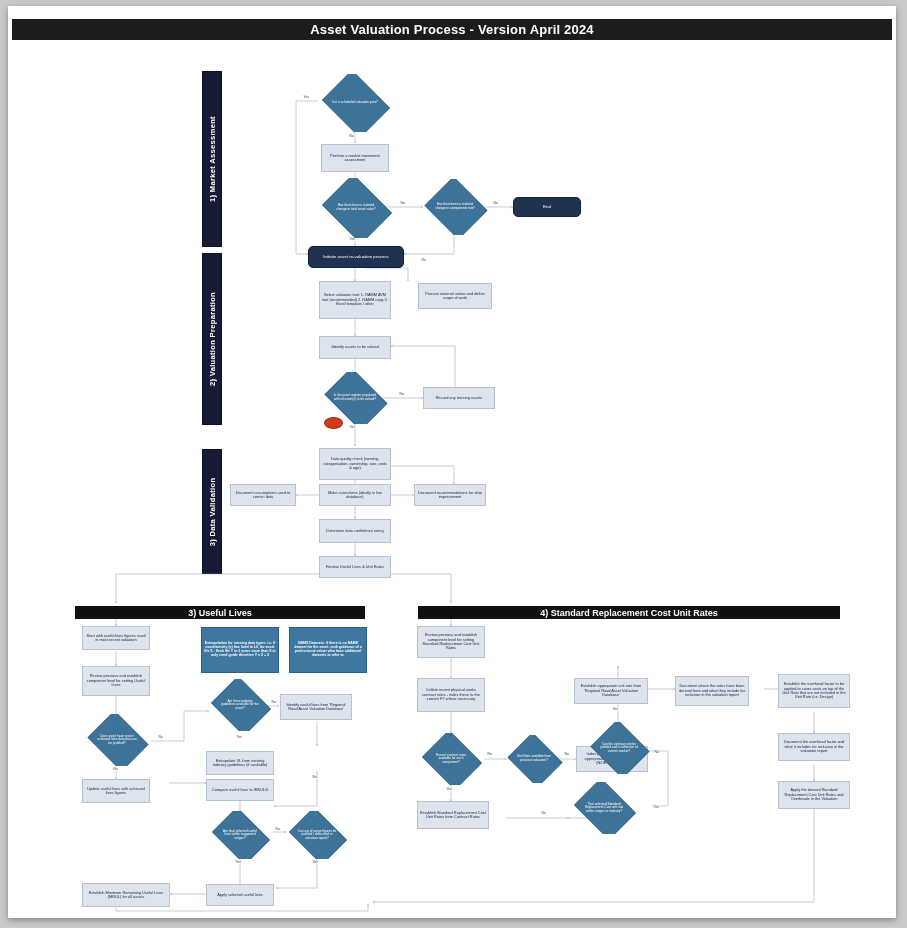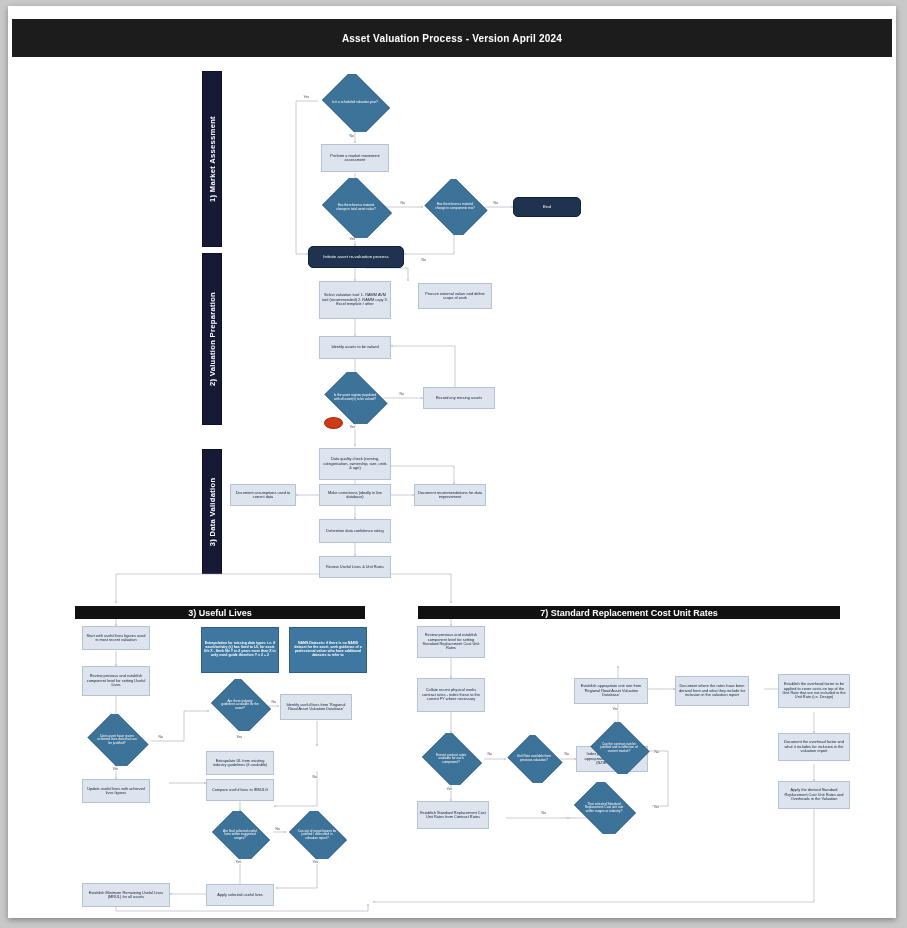--- a/index.html
+++ b/index.html
@@ -23,21 +23,21 @@
   .titlebar{
     position:absolute;
     background:#1c1c1c;
     color:#ffffff;
     font-weight:bold;
     display:flex;align-items:center;justify-content:center;
     text-align:center;
     letter-spacing:.2px;
     box-sizing:border-box;
   }
-  #main-title{left:4px;top:13px;width:880px;height:38px;font-size:10px;}
+  #main-title{left:4px;top:13px;width:880px;height:21px;font-size:13px;}
 
   .bandhdr{
     position:absolute;background:#111111;color:#fff;font-weight:bold;
     display:flex;align-items:center;justify-content:center;font-size:9px;
     box-sizing:border-box;
   }
 
   
   .lane{
     position:absolute;
@@ -117,21 +117,21 @@
       <span>2) Valuation Preparation</span>
     </div>
     <div class="lane" style="left:194px;top:443px;width:20px;height:125px;">
       <span>3) Data Validation</span>
     </div>
 
     <div class="bandhdr" style="left:67px;top:600px;width:290px;height:13px;">
       <span>3) Useful Lives</span>
     </div>
     <div class="bandhdr" style="left:410px;top:600px;width:422px;height:13px;">
-      <span>7) Standard Replacement Cost Unit Rates</span>
+      <span>4) Standard Replacement Cost Unit Rates</span>
     </div>
 
     <svg class="links" viewBox="0 0 888 912">
       <defs>
         <marker id="ah" markerWidth="5" markerHeight="5" refX="4" refY="2" orient="auto">
           <path class="arrowhead" d="M0,0 L4,2 L0,4 z" stroke="none"></path>
         </marker>
       </defs>
       <g marker-end="url(#ah)">
 

